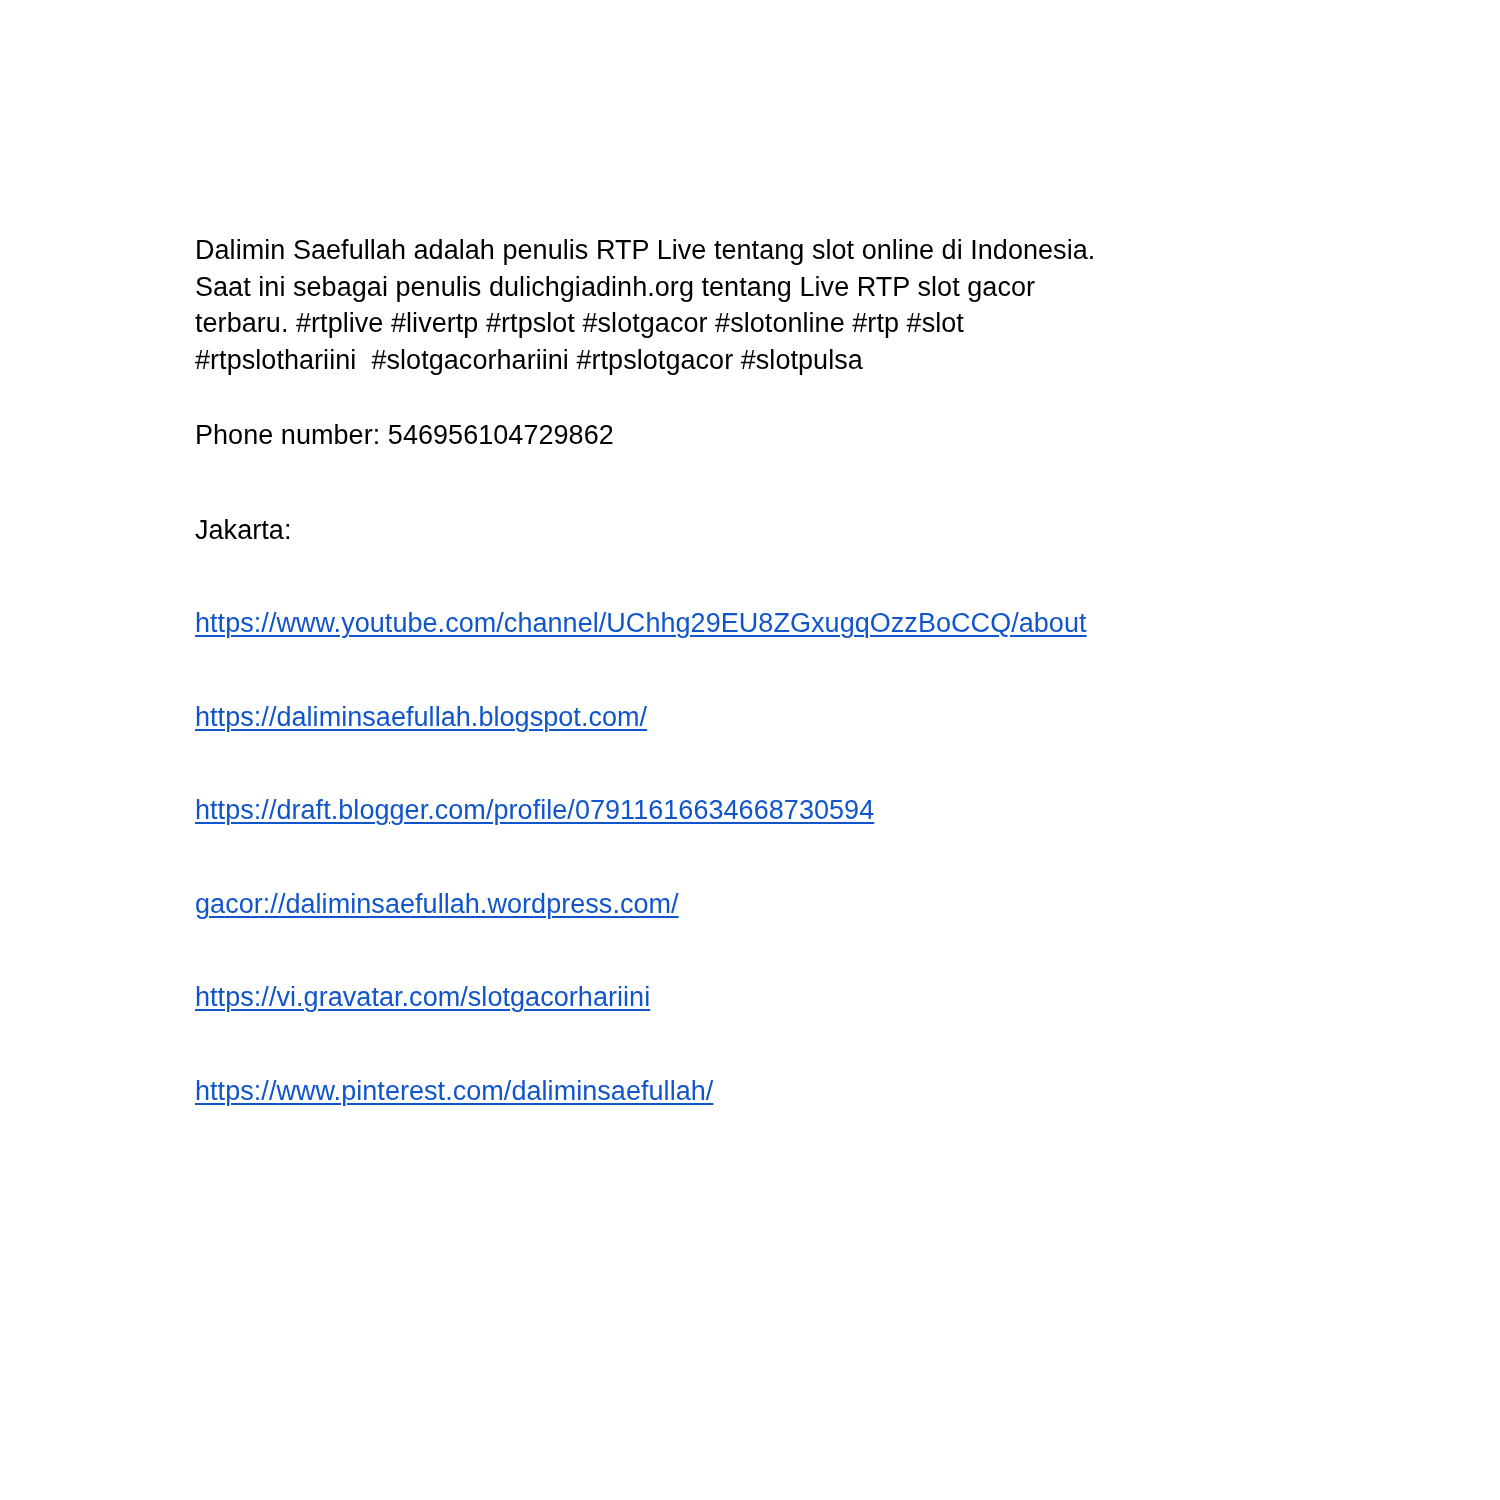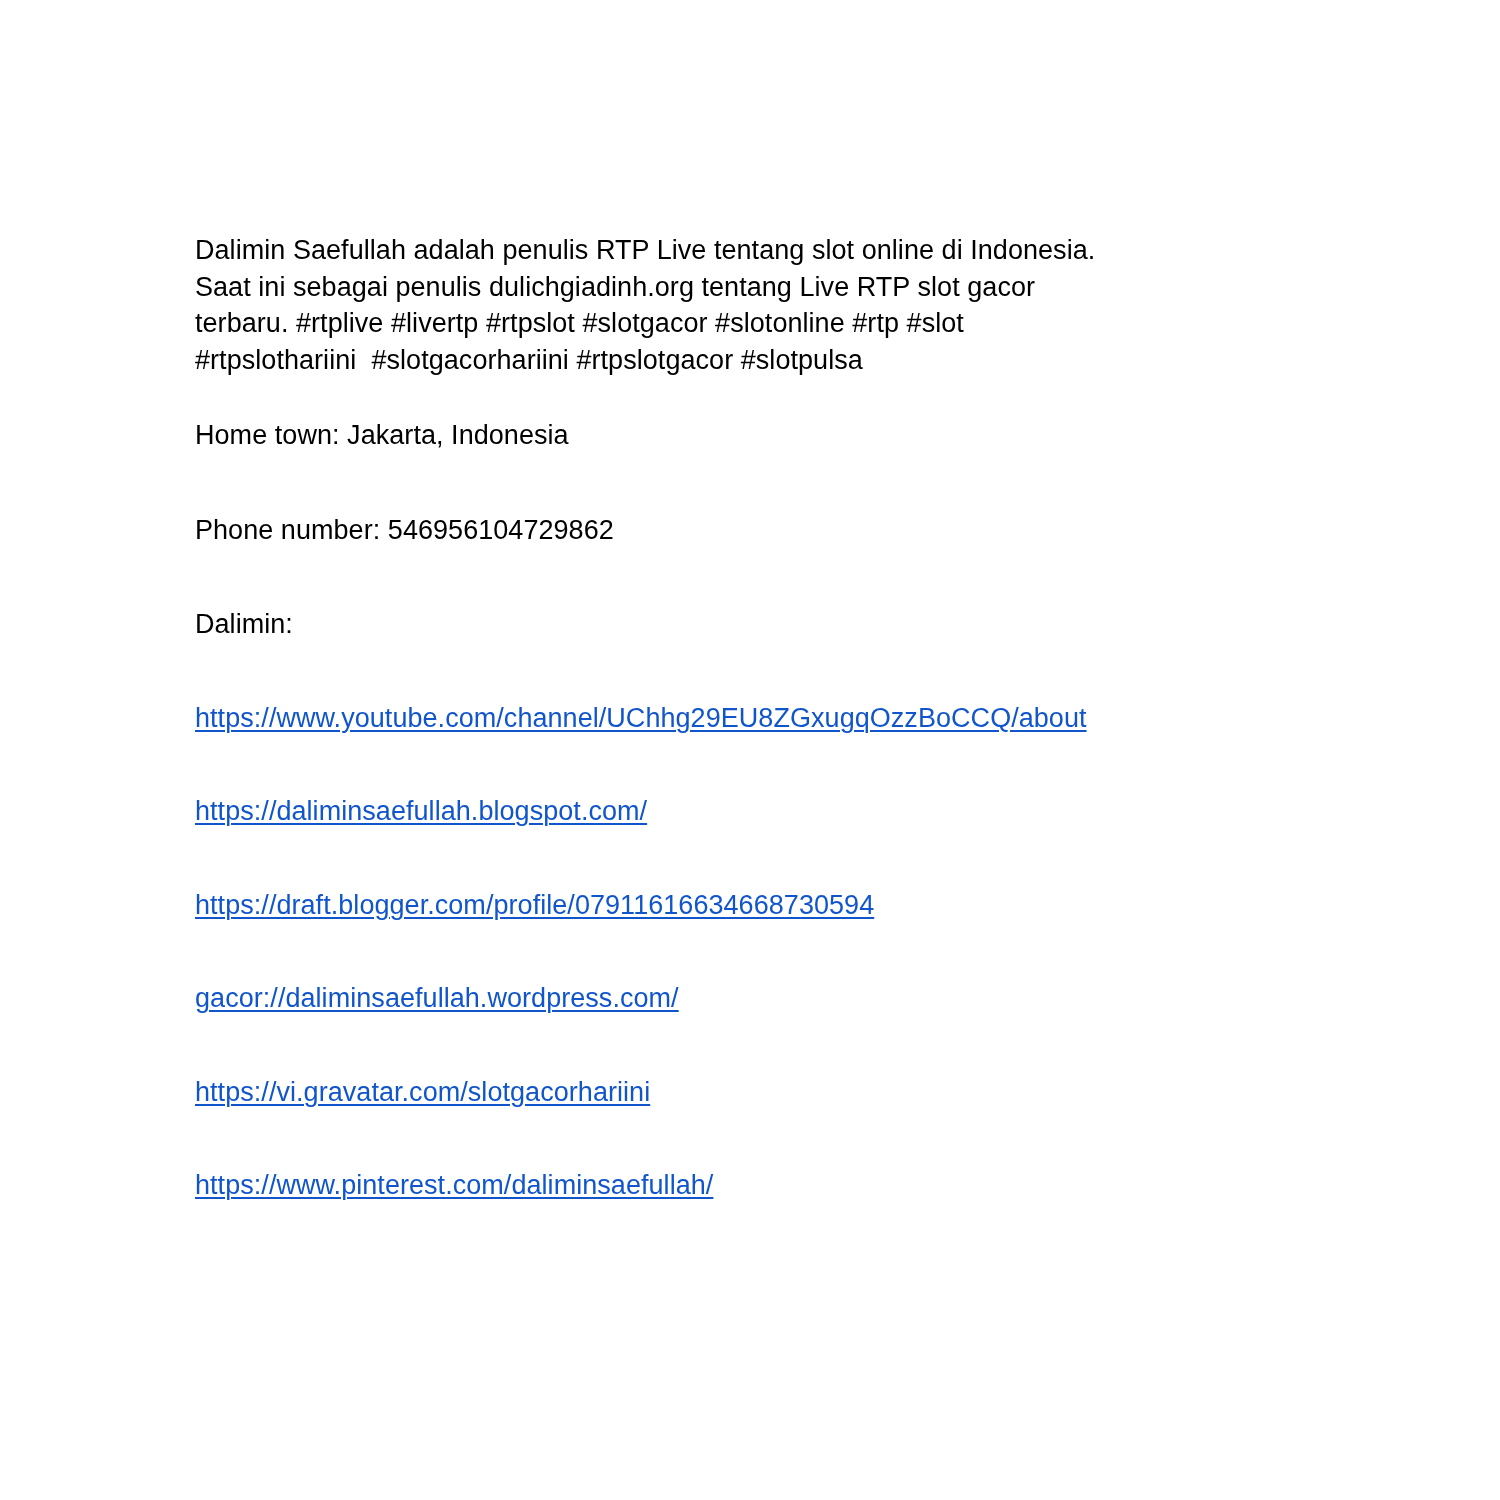--- a/index.html
+++ b/index.html
@@ -75,26 +75,25 @@
   }
 </style>
 </head>
 <body>
 
 <div class="page">
   <div class="doc-body">
 
     <p class="para intro">Dalimin Saefullah adalah penulis RTP Live tentang slot online di Indonesia. Saat ini sebagai penulis dulichgiadinh.org tentang Live RTP slot gacor terbaru. #rtplive #livertp #rtpslot #slotgacor #slotonline #rtp #slot #rtpslothariini  #slotgacorhariini #rtpslotgacor #slotpulsa</p>
 
-    <p class="para info-line">Home town: Jakarta, Indonesia</p>
 
     <p class="para info-line">Phone number: 546956104729862</p>
 
 
-    <p class="para website-label">Dalimin:</p>
+    <p class="para website-label">Jakarta:</p>
 
 
 
     <p class="link-row">
       <a class="doc-link" href="#">https://www.youtube.com/channel/UChhg29EU8ZGxugqOzzBoCCQ/about</a>
     </p>
 
     <p class="link-row">
       <a class="doc-link" href="#">https://daliminsaefullah.blogspot.com/</a>
     </p>

